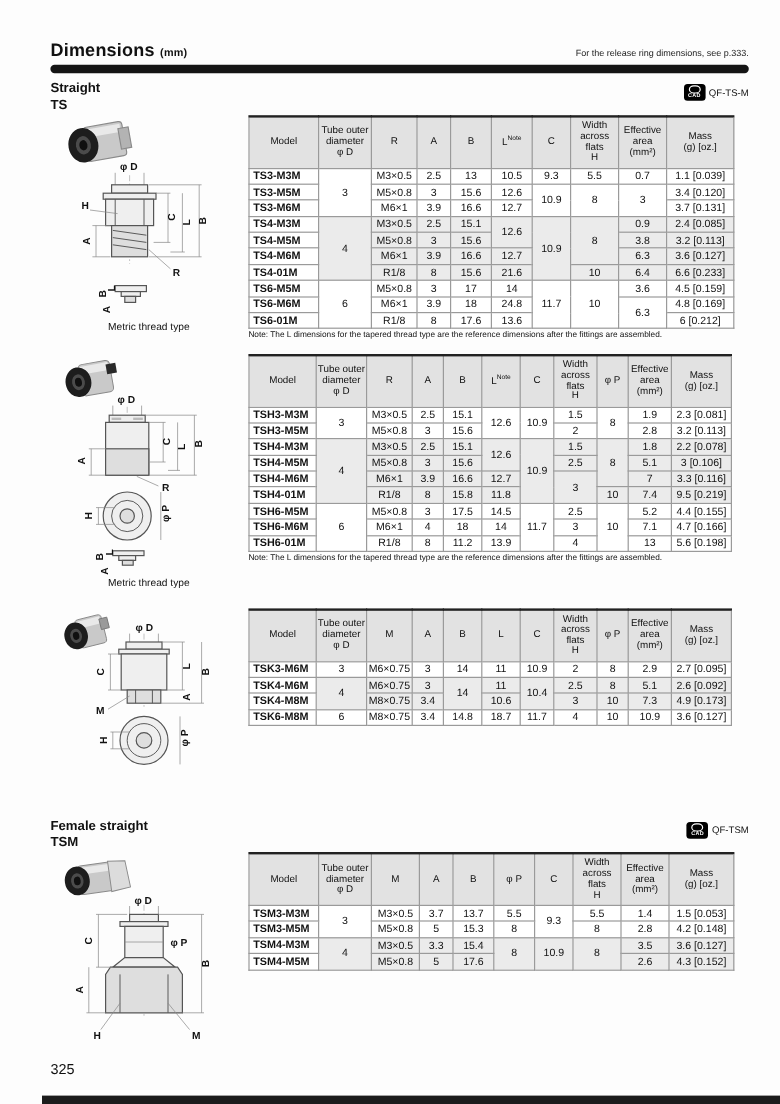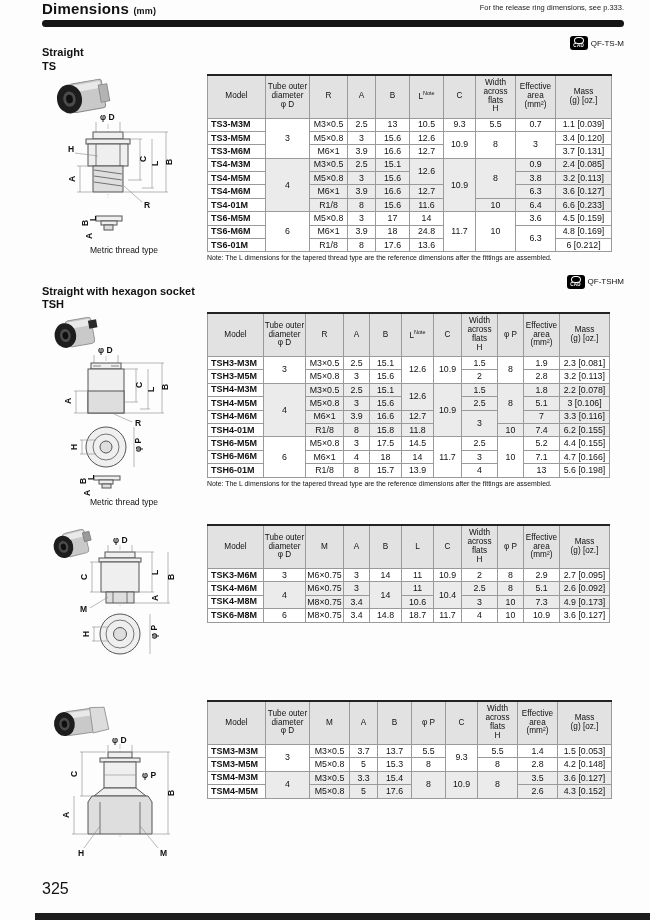--- a/index.html
+++ b/index.html
@@ -1,29 +1,29 @@
 <!DOCTYPE html>
 <html><head>
 <meta charset="utf-8">
 <style>
   html,body{margin:0;padding:0;}
   body{width:650px;height:920px;background:#fdfdfd;font-family:"Liberation Sans",sans-serif;color:#111;position:relative;overflow:hidden;}
   .page{padding:0 26px 0 42px;}
 
   
-  .hdr{display:flex;justify-content:space-between;align-items:center;}
+  .hdr{display:flex;justify-content:space-between;align-items:flex-end;padding-top:34px;}
   .hdr-title{font-size:15px;font-weight:bold;letter-spacing:.2px;}
   .hdr-title .unit{font-size:9px;}
   .hdr-note{font-size:7.5px;color:#222;padding-bottom:2px;}
   .bar{height:7px;background:#151515;border-radius:4px;margin-top:3px;}
 
   
   .sec{margin-top:7px;}
   .sec-head{display:flex;justify-content:space-between;align-items:flex-start;}
-  .sec-titles{font-weight:bold;font-size:11px;line-height:1.25;margin-top:12px;}
+  .sec-titles{font-weight:bold;font-size:11px;line-height:1.25;}
   .cad-wrap{display:flex;align-items:center;gap:3px;margin-top:2px;}
   .cad-icon{width:18px;height:14px;background:#000;border-radius:3px;display:inline-flex;flex-direction:column;align-items:center;justify-content:center;}
   .cad-arc{width:8px;height:5px;border:1px solid #fff;border-radius:50% / 60%;}
   .cad-word{color:#fff;font-size:4.5px;font-weight:bold;line-height:1;letter-spacing:.3px;}
   .cad-label{font-size:8px;}
 
   .sec-body{display:flex;align-items:flex-start;}
   .diagram{width:165px;flex:none;position:relative;}
   .photo{position:absolute;top:0;left:0;}
   .draw{position:absolute;}
@@ -43,21 +43,21 @@
 
   
   .sh{fill:#efefef;stroke:#555;stroke-width:1;}
   .sh2{fill:#dedede;stroke:#555;stroke-width:1;}
   .ln{stroke:#555;stroke-width:.8;fill:none;}
   .dl{stroke:#8a8a8a;stroke-width:.6;fill:none;}
   .cl{stroke:#9a9a9a;stroke-width:.5;stroke-dasharray:5 2 1.5 2;}
   .lbl{font:bold 8.5px "Liberation Sans",sans-serif;fill:#111;}
   .cap{font:8.5px "Liberation Sans",sans-serif;fill:#111;}
 
-  .page-num{position:absolute;left:42px;bottom:22px;font-size:16px;}
+  .page-num{position:absolute;left:42px;bottom:22px;font-size:12px;}
   .bottom-bar{position:absolute;left:35px;right:0;bottom:0;height:7px;background:#1c1c1c;}
 </style>
 </head>
 <body>
 
 <div class="page">
 
   <div class="hdr">
     <div class="hdr-title">
       <span>Dimensions</span>
@@ -230,21 +230,21 @@
                 <td>16.6</td>
                 <td>12.7</td>
                 <td>6.3</td>
                 <td>3.6 [0.127]</td>
               </tr>
               <tr class="shaded">
                 <td class="model">TS4-01M</td>
                 <td>R1/8</td>
                 <td>8</td>
                 <td>15.6</td>
-                <td>11.6</td>
+                <td>21.6</td>
                 <td>10</td>
                 <td>6.4</td>
                 <td>6.6 [0.233]</td>
               </tr>
               <tr class="gs">
                 <td class="model">TS6-M5M</td>
                 <td rowspan="3">6</td>
                 <td>M5×0.8</td>
                 <td>3</td>
                 <td>17</td>
@@ -272,33 +272,20 @@
                 <td>6 [0.212]</td>
               </tr>
             </tbody>
           </table>
         <div class="tbl-note">Note: The L dimensions for the tapered thread type are the reference dimensions after the fittings are assembled.</div>
       </div>
     </div>
   </div>
 
   <div class="sec" style="margin-top:9px;">
-    <div class="sec-head">
-      <div class="sec-titles">
-        <div>Straight with hexagon socket</div>
-        <div>TSH</div>
-      </div>
-      <div class="cad-wrap">
-        <span class="cad-icon">
-            <span class="cad-arc"></span>
-            <span class="cad-word">CAD</span>
-          </span>
-        <span class="cad-label">QF-TSHM</span>
-      </div>
-    </div>
     <div class="sec-body">
       <div class="diagram" style="height:200px;">
         <svg class="photo" width="66" height="42" viewBox="0 0 80 50">
           <g transform="rotate(-10 40 25)">
             <rect x="30" y="9" width="32" height="32" rx="4" fill="#c9c9c9" stroke="#8a8a8a"></rect>
             <rect x="32" y="11" width="28" height="8" fill="#e9e9e9"></rect>
             <rect x="58" y="13" width="10" height="10" fill="#2a2a2a"></rect>
             <ellipse cx="28" cy="26" rx="13" ry="15" fill="#1d1d1d"></ellipse>
             <ellipse cx="28" cy="26" rx="6.5" ry="8" fill="#4b4b4b"></ellipse>
             <ellipse cx="28" cy="26" rx="3.5" ry="4.5" fill="#101010"></ellipse>
@@ -443,21 +430,21 @@
                 <td>3.3 [0.116]</td>
               </tr>
               <tr class="shaded">
                 <td class="model">TSH4-01M</td>
                 <td>R1/8</td>
                 <td>8</td>
                 <td>15.8</td>
                 <td>11.8</td>
                 <td>10</td>
                 <td>7.4</td>
-                <td>6.2 [0.155]</td>
+                <td>9.5 [0.219]</td>
               </tr>
               <tr class="gs">
                 <td class="model">TSH6-M5M</td>
                 <td rowspan="3">6</td>
                 <td>M5×0.8</td>
                 <td>3</td>
                 <td>17.5</td>
                 <td>14.5</td>
                 <td rowspan="3">11.7</td>
                 <td>2.5</td>
@@ -472,21 +459,21 @@
                 <td>18</td>
                 <td>14</td>
                 <td>3</td>
                 <td>7.1</td>
                 <td>4.7 [0.166]</td>
               </tr>
               <tr>
                 <td class="model">TSH6-01M</td>
                 <td>R1/8</td>
                 <td>8</td>
-                <td>15.7</td>
+                <td>11.2</td>
                 <td>13.9</td>
                 <td>4</td>
                 <td>13</td>
                 <td>5.6 [0.198]</td>
               </tr>
             </tbody>
           </table>
         <div class="tbl-note">Note: The L dimensions for the tapered thread type are the reference dimensions after the fittings are assembled.</div>
       </div>
     </div>
@@ -629,20 +616,33 @@
                 <td>10.9</td>
                 <td>3.6 [0.127]</td>
               </tr>
             </tbody>
           </table>
       </div>
     </div>
   </div>
 
   <div class="sec" style="margin-top:26px;">
+    <div class="sec-head">
+      <div class="sec-titles">
+        <div>Female straight</div>
+        <div>TSM</div>
+      </div>
+      <div class="cad-wrap">
+        <span class="cad-icon">
+            <span class="cad-arc"></span>
+            <span class="cad-word">CAD</span>
+          </span>
+        <span class="cad-label">QF-TSM</span>
+      </div>
+    </div>
     <div class="sec-body">
       <div class="diagram" style="height:165px;">
         <svg class="photo" width="72" height="46" viewBox="0 0 90 50">
           <g transform="rotate(-8 45 25)">
             <rect x="30" y="9" width="34" height="30" rx="3" fill="#c9c9c9" stroke="#8a8a8a"></rect>
             <rect x="32" y="11" width="30" height="7" fill="#e9e9e9"></rect>
             <polygon points="62,8 80,10 82,38 62,40" fill="#dcdcdc" stroke="#8a8a8a"></polygon>
             <ellipse cx="28" cy="24" rx="13" ry="15" fill="#1d1d1d"></ellipse>
             <ellipse cx="28" cy="24" rx="6.5" ry="8" fill="#4b4b4b"></ellipse>
             <ellipse cx="28" cy="24" rx="3.5" ry="4.5" fill="#101010"></ellipse>

